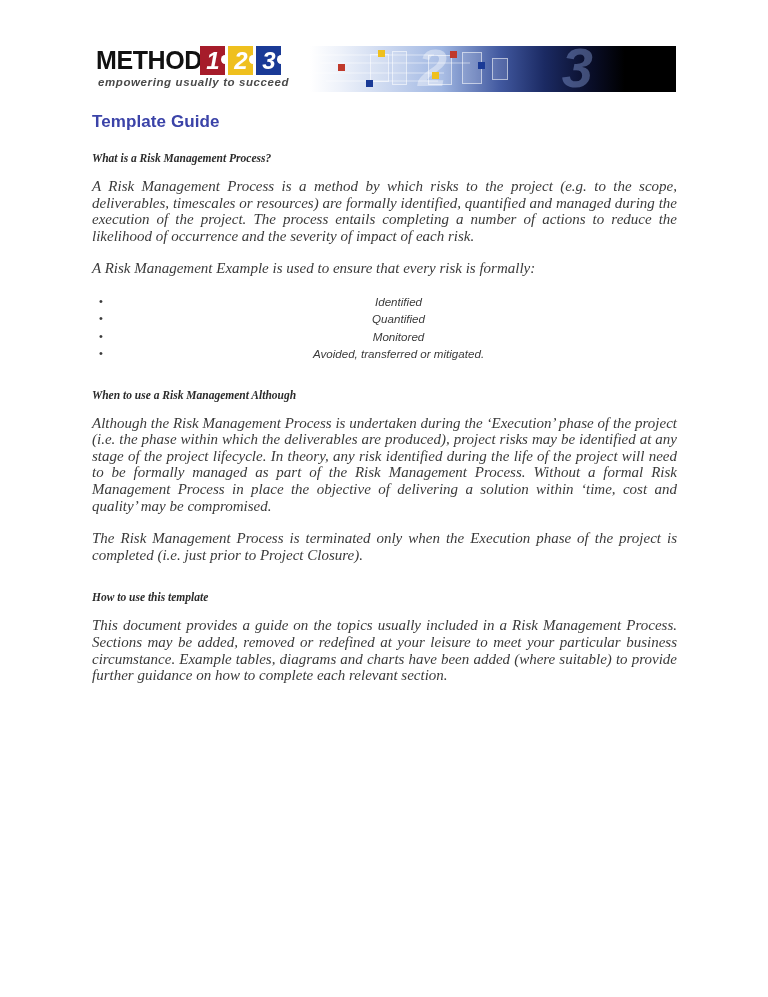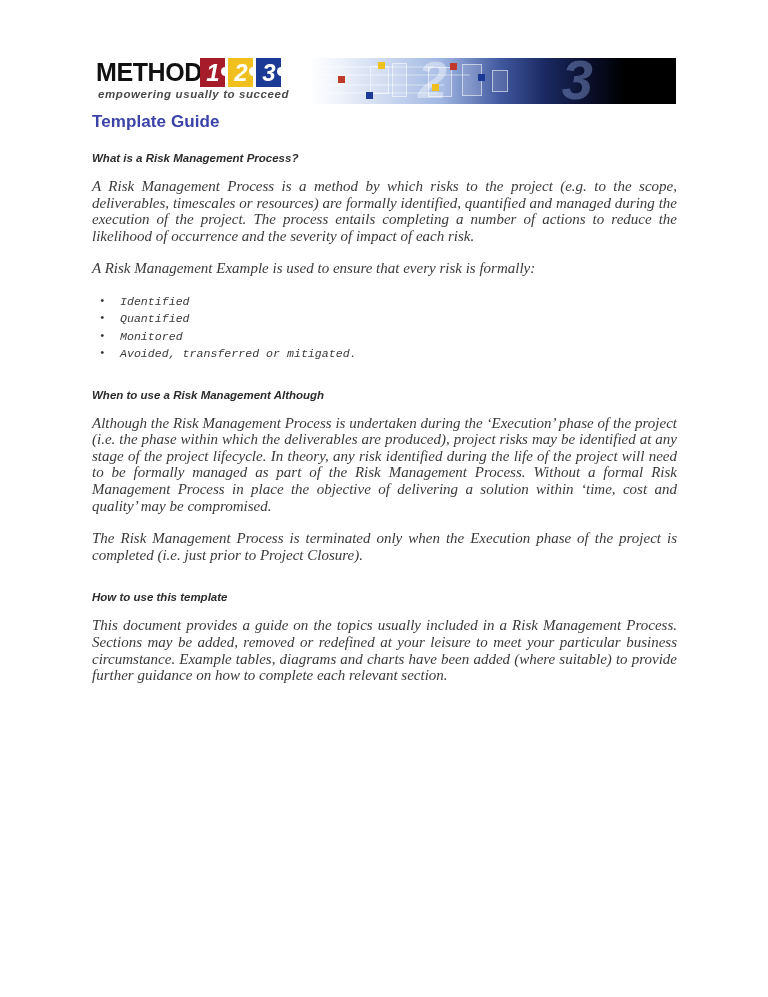--- a/index.html
+++ b/index.html
@@ -13,21 +13,21 @@
     position: relative;
     font-family: "Liberation Sans", sans-serif;
     color: #333333;
     overflow: hidden;
   }
 
   
   #header {
     position: absolute;
     left: 0;
-    top: 12px;
+    top: 0;
     width: 768px;
     height: 100px;
   }
 
   
   #logo {
     position: absolute;
     left: 96px;
     top: 46px;
     width: 186px;
@@ -168,21 +168,21 @@
   #page-title {
     font-family: "Liberation Sans", sans-serif;
     font-size: 17px;
     font-weight: bold;
     color: #3b43a8;
     margin: 0 0 20px 0;
     letter-spacing: 0.1px;
   }
 
   .section-heading {
-    font-family: Liberation Sans, sans-serif;
+    font-family: Liberation Serif, serif;
     font-size: 11.5px;
     font-weight: bold;
     font-style: italic;
     color: #2b2b2b;
     margin: 0 0 14px 0;
   }
 
   .para {
     font-family: Liberation Serif, serif;
     font-size: 15px;
@@ -194,26 +194,27 @@
   }
   .para.last-of-section { margin-bottom: 18px; }
 
   ul.bullets {
     list-style: none;
     margin: 0 0 16px 0;
     padding: 0;
   }
   ul.bullets li {
     position: relative;
-    font-family: Liberation Mono, monospace;
+    font-family: Liberation Sans, sans-serif;
     font-size: 11.6px;
     font-style: italic;
     color: #3a3a3a;
     line-height: 17.4px;
     padding-left: 28px;
+    text-align: center;
   }
   ul.bullets li::before {
     content: "\2022";
     position: absolute;
     left: 7px;
     top: 0;
     font-style: normal;
     font-size: 11px;
     color: #3a3a3a;
   }

